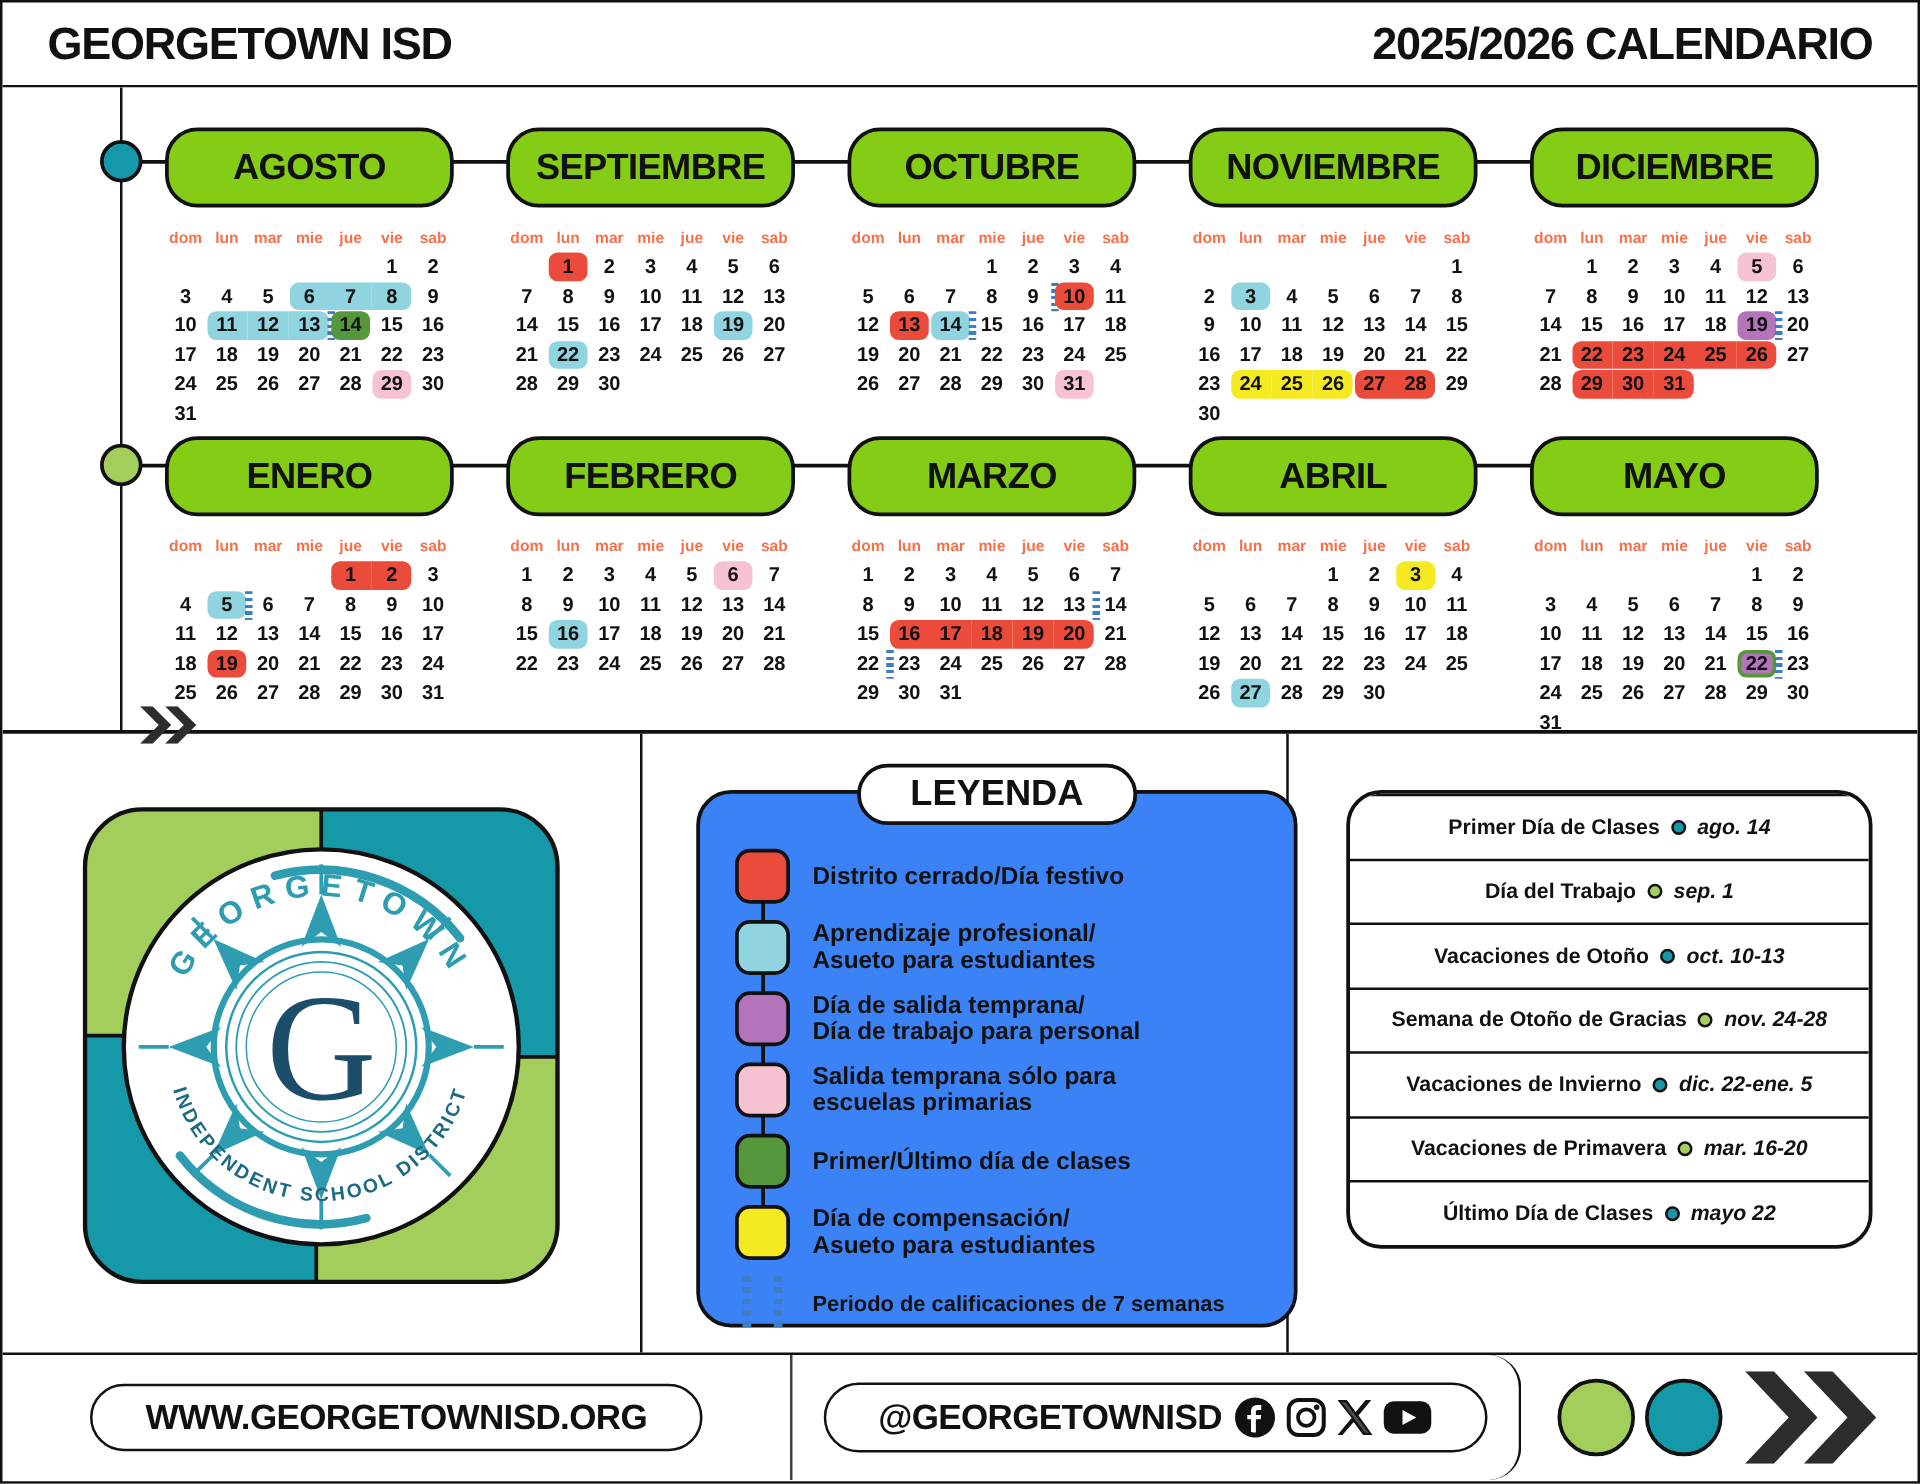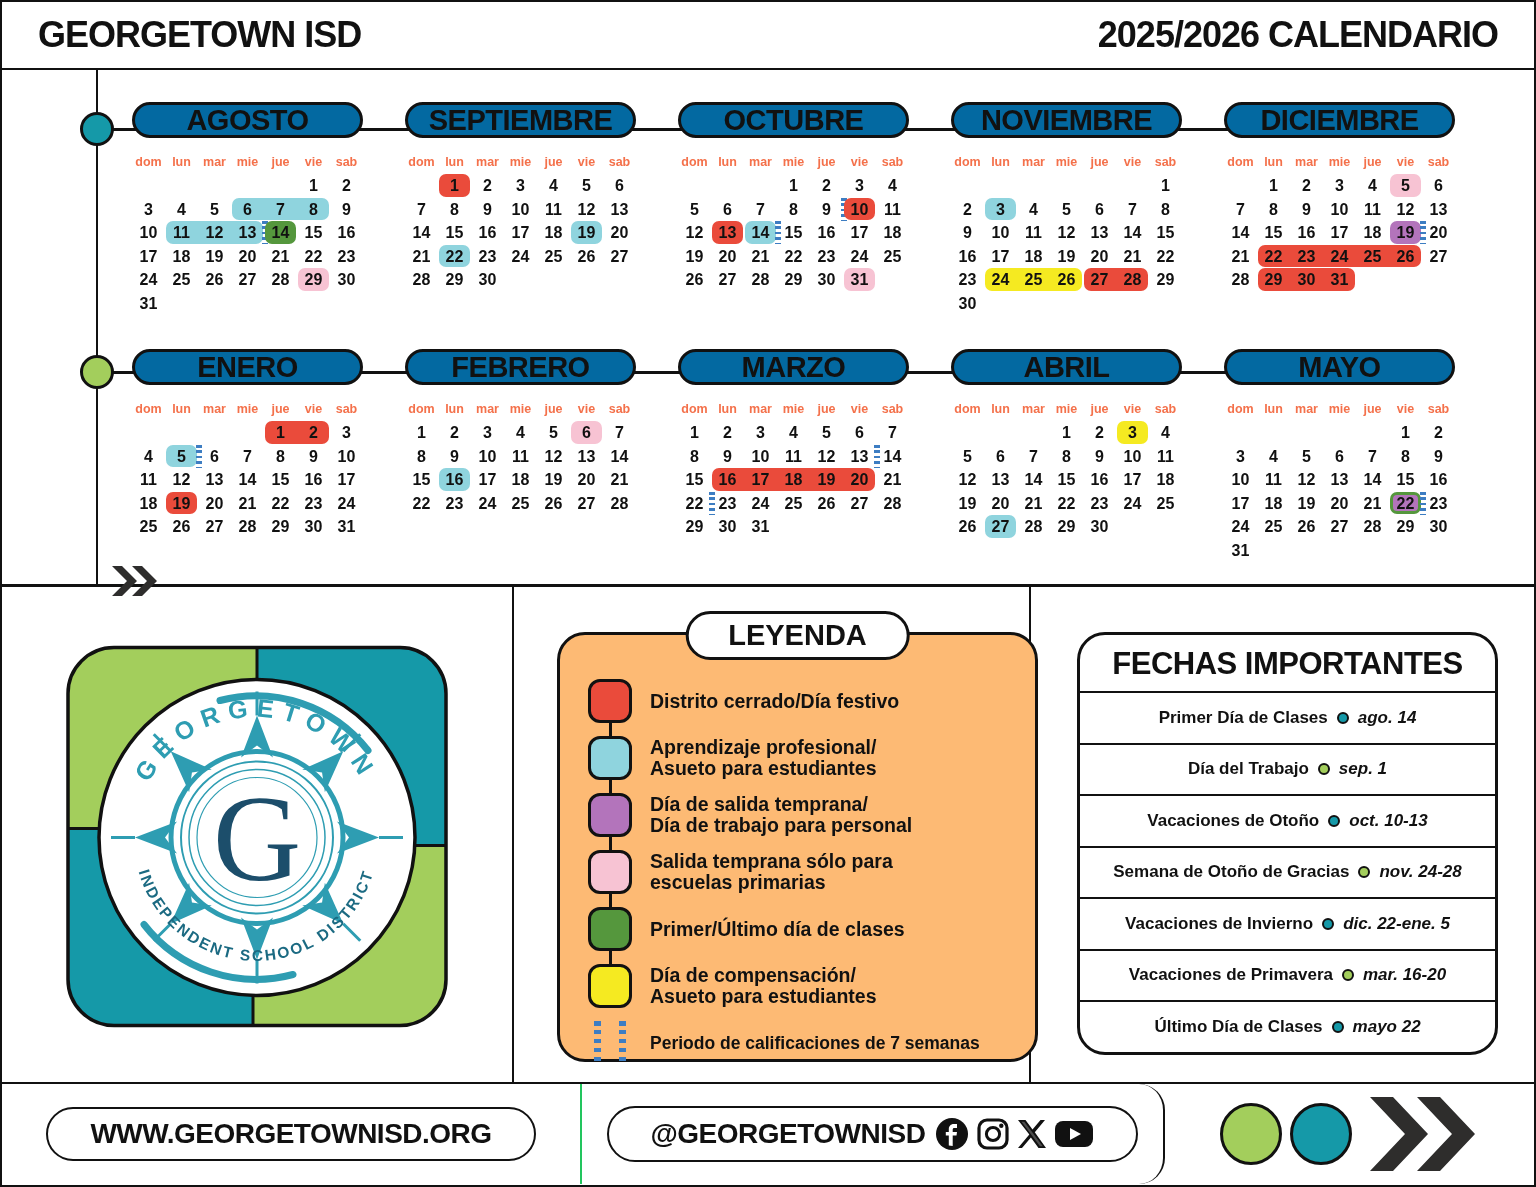--- a/index.html
+++ b/index.html
@@ -17,21 +17,21 @@
   .hline { position:absolute; left:95px; width:1345px; height:3px; background:#111; z-index:0; }
   .hline.h1 { top:58px; } .hline.h2 { top:301px; }
   .node { position:absolute; width:34px; height:34px; border-radius:50%; border:3px solid #111;
           transform:translate(-50%,-50%); z-index:2; }
   .node.teal { left:95px; top:59px;  background:var(--teal); }
   .node.lime { left:95px; top:302px; background:var(--lime); }
 
   .months-row { position:absolute; left:130px; display:flex; gap:42px; z-index:1; }
   .months-row.r1 { top:32px; } .months-row.r2 { top:279px; }
   .month { width:231px; }
-  .m-pill { height:36px; background:#0369a1; border:3.5px solid #111; border-radius:26px;
+  .m-pill { height:64px; background:#84cc16; border:3.5px solid #111; border-radius:26px;
             display:flex; align-items:center; justify-content:center;
             font-size:29px; font-weight:700; letter-spacing:-0.5px; margin-bottom:17px; }
   .wk-row { display:grid; grid-template-columns:repeat(7,33px); margin-bottom:5px; }
   .wk { text-align:center; font-size:12.5px; font-weight:700; color:var(--orange); }
   .m-grid { display:grid; grid-template-columns:repeat(7,33px); grid-auto-rows:23.5px; }
   .day { position:relative; z-index:0; text-align:center; font-size:16px; font-weight:700; line-height:23.5px; }
   .day span { position:relative; z-index:1; }
   .day.hl::before { content:''; position:absolute; top:0; bottom:1px; left:1px; right:1px;
                     border-radius:7px; z-index:0; }
   .day.p-start::before { right:0; border-radius:7px 0 0 7px; }
@@ -51,21 +51,21 @@
   
   .bottom { display:flex; height:495px; }
   .col { position:relative; }
   .col-logo  { width:512px; border-right:2px solid #111; }
   .col-legend{ width:517px; border-right:2px solid #111; }
   .col-dates { flex:1; }
 
   .logo-wrap { margin:58px 0 0 64px; }
 
   .legend-box { margin:45px 0 0 43px; width:481px; height:430px; border:3px solid #111;
-                border-radius:28px; position:relative; background:#fdba74; }
+                border-radius:28px; position:relative; background:#3b82f6; }
   .legend-pill { position:absolute; top:-24px; left:50%; transform:translateX(-50%);
                  background:#fff; border:3px solid #111; border-radius:26px; padding:5px 40px;
                  font-size:29px; font-weight:700; white-space:nowrap; }
   .legend-items { position:relative; padding:44px 10px 0 28px; }
   .legend-items::before { content:''; position:absolute; left:49px; top:66px; height:287px;
                           width:2.5px; background:#111; }
   .l-item { display:flex; align-items:center; margin-bottom:13px; position:relative; }
   .chip { width:44px; height:44px; border-radius:12px; border:3px solid #111; flex:none; position:relative; z-index:1; }
   .c-red{background:var(--red);} .c-lightblue{background:var(--lightblue);} .c-pink{background:var(--pink);}
   .c-purple{background:var(--purple);} .c-green{background:var(--green);} .c-yellow{background:var(--yellow);}
@@ -80,21 +80,21 @@
   .d-title { font-size:31px; font-weight:700; text-align:center; padding:11px 0 9px; letter-spacing:-0.5px; }
   .d-row { border-top:2.5px solid #111; height:51.5px; display:flex; align-items:center;
            justify-content:center; gap:9px; font-size:17px; font-weight:700; }
   .d-dot { width:12px; height:12px; border-radius:50%; border:2px solid #111; flex:none; }
   .dot-teal { background:var(--teal); } .dot-green { background:var(--lime); }
   .d-date { font-style:italic; }
 
   
   footer { height:102px; border-top:2.5px solid #111; display:flex; }
   .f-cell { display:flex; align-items:center; justify-content:center; }
-  .f1 { width:580px; border-right:2px solid #22c55e; }
+  .f1 { width:632px; border-right:2px solid #404040; }
   .f2 { width:583px; border-right:2px solid #111;border-radius:26px; }
   .f3 { flex:1; gap:8px; }
   .f-pill { border:2.5px solid #111; border-radius:999px; padding:9px 42px; font-size:28px;
             font-weight:700; letter-spacing:-0.5px; display:flex; align-items:center; gap:10px; white-space:nowrap; }
   .soc-icons { display:flex; align-items:center; gap:7px; }
   .circle-ico { width:62px; height:62px; border-radius:50%; border:3px solid #111; }
   .ci-lime { background:var(--lime); } .ci-teal { background:var(--teal); }
 </style>
 </head>
 <body>
@@ -698,21 +698,20 @@
               <div class="l-text">
                 <div class="l-line">Periodo de calificaciones de 7 semanas</div>
               </div>
             </div>
           </div>
       </div>
     </div>
 
     <div class="col col-dates">
       <div class="dates-box">
-        <div class="d-title">FECHAS IMPORTANTES</div>
         <div>
             <div class="d-row">
               <div class="d-label">Primer Día de Clases</div>
               <div class="d-dot dot-teal"></div>
               <div class="d-date">ago. 14</div>
             </div>
             <div class="d-row">
               <div class="d-label">Día del Trabajo</div>
               <div class="d-dot dot-green"></div>
               <div class="d-date">sep. 1</div>

